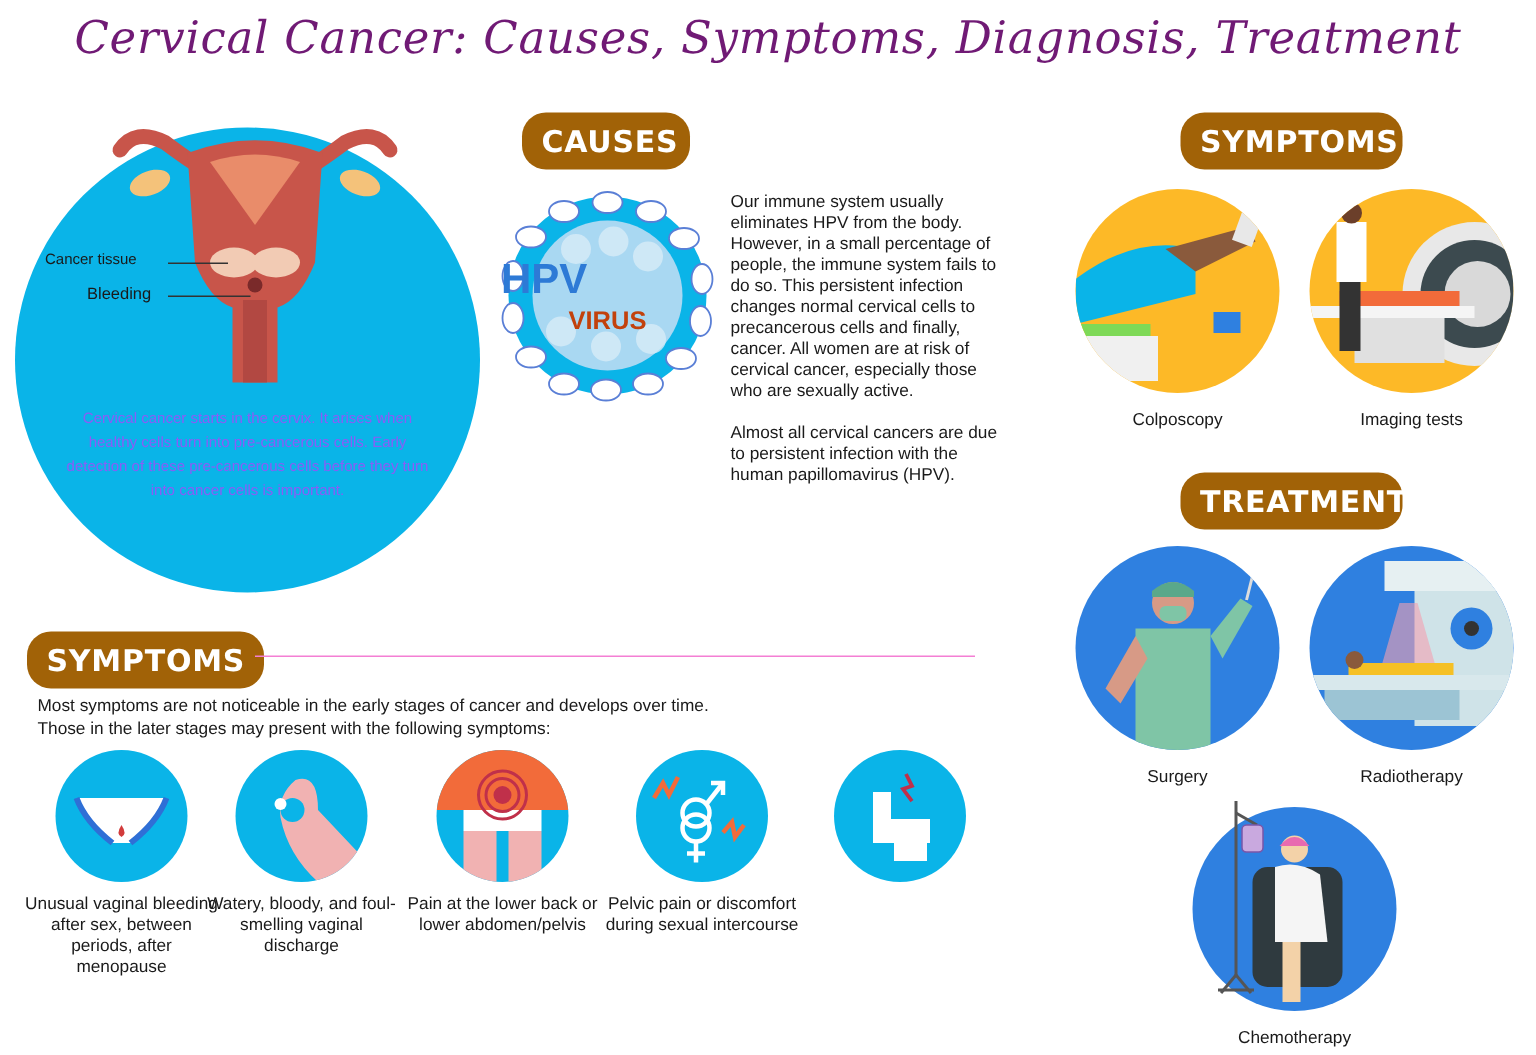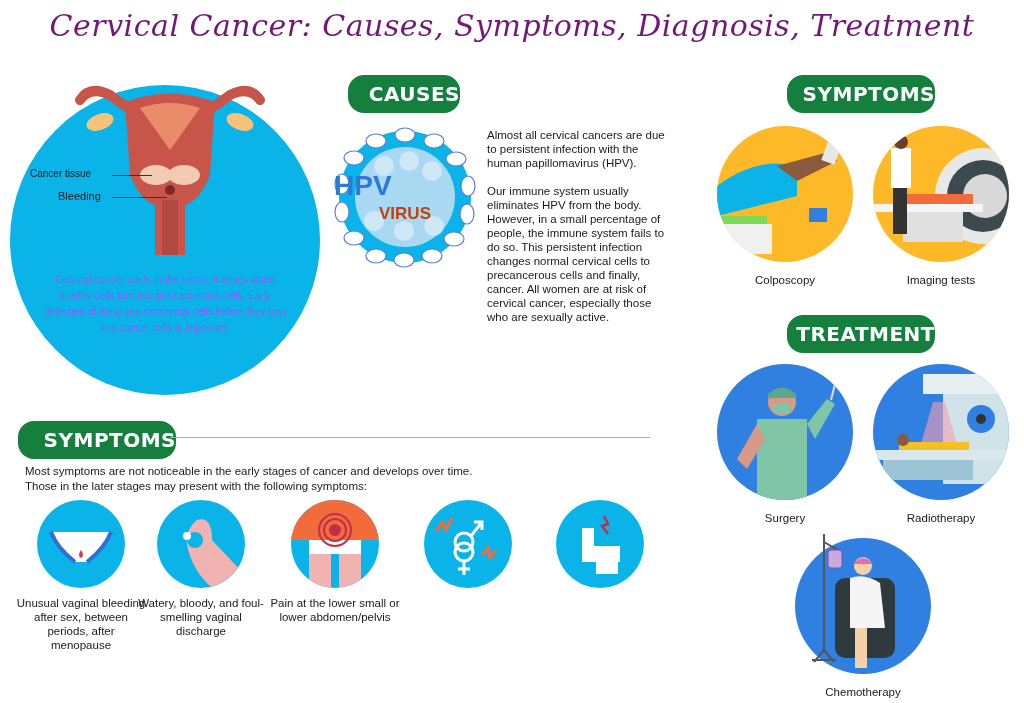--- a/index.html
+++ b/index.html
@@ -6,23 +6,23 @@
   html, body { width: 1024px; height: 703px; background: #ffffff; overflow: hidden; }
   body { position: relative; font-family: "Liberation Sans", "DejaVu Sans", sans-serif; color: #1a1a1a; }
 
   .title {
     position: absolute; left: 0; top: 8px; width: 1024px; text-align: center;
     font-family: "DejaVu Serif", serif; font-style: italic; font-weight: normal;
     font-size: 30px; color: #701a75; letter-spacing: 0.5px;
   }
 
   .pill {
-    position: absolute; background: #15803d; color: #ffffff; border-radius: 16px;
+    position: absolute; background: #a16207; color: #ffffff; border-radius: 16px;
     font-family: "DejaVu Sans", sans-serif; font-weight: bold; font-size: 20px;
-    text-align: right; line-height: 38px; height: 38px; letter-spacing: 0.5px;
+    text-align: left; line-height: 38px; height: 38px; letter-spacing: 0.5px; padding-left: 13px;
   }
 
   
   .intro-circle {
     position: absolute; left: 10px; top: 85px; width: 310px; height: 310px;
     border-radius: 50%; background: #0ab4e8;
   }
   .intro-text {
     position: absolute; left: 38px; top: 272px; width: 254px; text-align: center;
     font-size: 10px; line-height: 16px; color: #8b5cf6;
@@ -110,22 +110,22 @@
         <circle cx="98" cy="45" r="10"></circle>
       <circle cx="40" cy="95" r="10"></circle>
         <circle cx="70" cy="105" r="10"></circle>
         <circle cx="100" cy="100" r="10"></circle>
     </g>
   </svg>
   <div class="hpv-text-main">HPV</div>
   <div class="hpv-text-sub">VIRUS</div>
 </div>
 <div class="causes-text">
+  <p>Our immune system usually eliminates HPV from the body. However, in a small percentage of people, the immune system fails to do so. This persistent infection changes normal cervical cells to precancerous cells and finally, cancer. All women are at risk of cervical cancer, especially those who are sexually active.</p>
   <p>Almost all cervical cancers are due to persistent infection with the human papillomavirus (HPV).</p>
-  <p>Our immune system usually eliminates HPV from the body. However, in a small percentage of people, the immune system fails to do so. This persistent infection changes normal cervical cells to precancerous cells and finally, cancer. All women are at risk of cervical cancer, especially those who are sexually active.</p>
 </div>
 
 <div class="pill" style="left:18px;top:421px;width:158px;">SYMPTOMS</div>
 <div class="sym-line"></div>
 <div class="sym-intro">
   <div>Most symptoms are not noticeable in the early stages of cancer and develops over time.</div>
   <div>Those in the later stages may present with the following symptoms:</div>
 </div>
 
 <div class="sym-item" style="left:16px;">
@@ -154,37 +154,38 @@
     <svg width="88" height="88" viewBox="0 0 88 88">
         <rect x="0" y="0" width="88" height="40" fill="#f26b3a"></rect>
         <rect x="18" y="40" width="52" height="14" fill="#fff"></rect>
         <rect x="18" y="54" width="22" height="34" fill="#f1b2b2"></rect>
         <rect x="48" y="54" width="22" height="34" fill="#f1b2b2"></rect>
         <circle cx="44" cy="30" r="16" fill="none" stroke="#c0304a" stroke-width="2"></circle>
         <circle cx="44" cy="30" r="11" fill="none" stroke="#c0304a" stroke-width="2"></circle>
         <circle cx="44" cy="30" r="6" fill="#c0304a"></circle>
       </svg>
   </div>
-  <div class="sym-label">Pain at the lower small or lower abdomen/pelvis</div>
+  <div class="sym-label">Pain at the lower back or lower abdomen/pelvis</div>
 </div>
 <div class="sym-item" style="left:403px;">
   <div class="sym-circle">
     <svg width="88" height="88" viewBox="0 0 88 88">
         <g stroke="#fff" stroke-width="3" fill="none">
           <circle cx="40" cy="42" r="9"></circle>
           <circle cx="40" cy="52" r="9"></circle>
           <line x1="40" y1="61" x2="40" y2="75"></line>
           <line x1="34" y1="69" x2="46" y2="69"></line>
           <line x1="47" y1="36" x2="58" y2="22"></line>
           <polyline points="50,22 58,22 58,30"></polyline>
         </g>
         <polyline points="12,32 18,22 22,30 28,18" stroke="#f26b3a" stroke-width="3" fill="none"></polyline>
         <polyline points="58,55 64,48 66,58 72,50" stroke="#f26b3a" stroke-width="3" fill="none"></polyline>
       </svg>
   </div>
+  <div class="sym-label">Pelvic pain or discomfort during sexual intercourse</div>
 </div>
 <div class="sym-item" style="left:535px;">
   <div class="sym-circle">
     <svg width="88" height="88" viewBox="0 0 88 88">
         <rect x="26" y="28" width="12" height="34" fill="#fff"></rect>
         <rect x="38" y="46" width="26" height="16" fill="#fff"></rect>
         <rect x="40" y="62" width="22" height="12" fill="#fff"></rect>
         <polyline points="48,16 52,24 46,26 52,34" stroke="#c0304a" stroke-width="2.5" fill="none"></polyline>
       </svg>
   </div>

